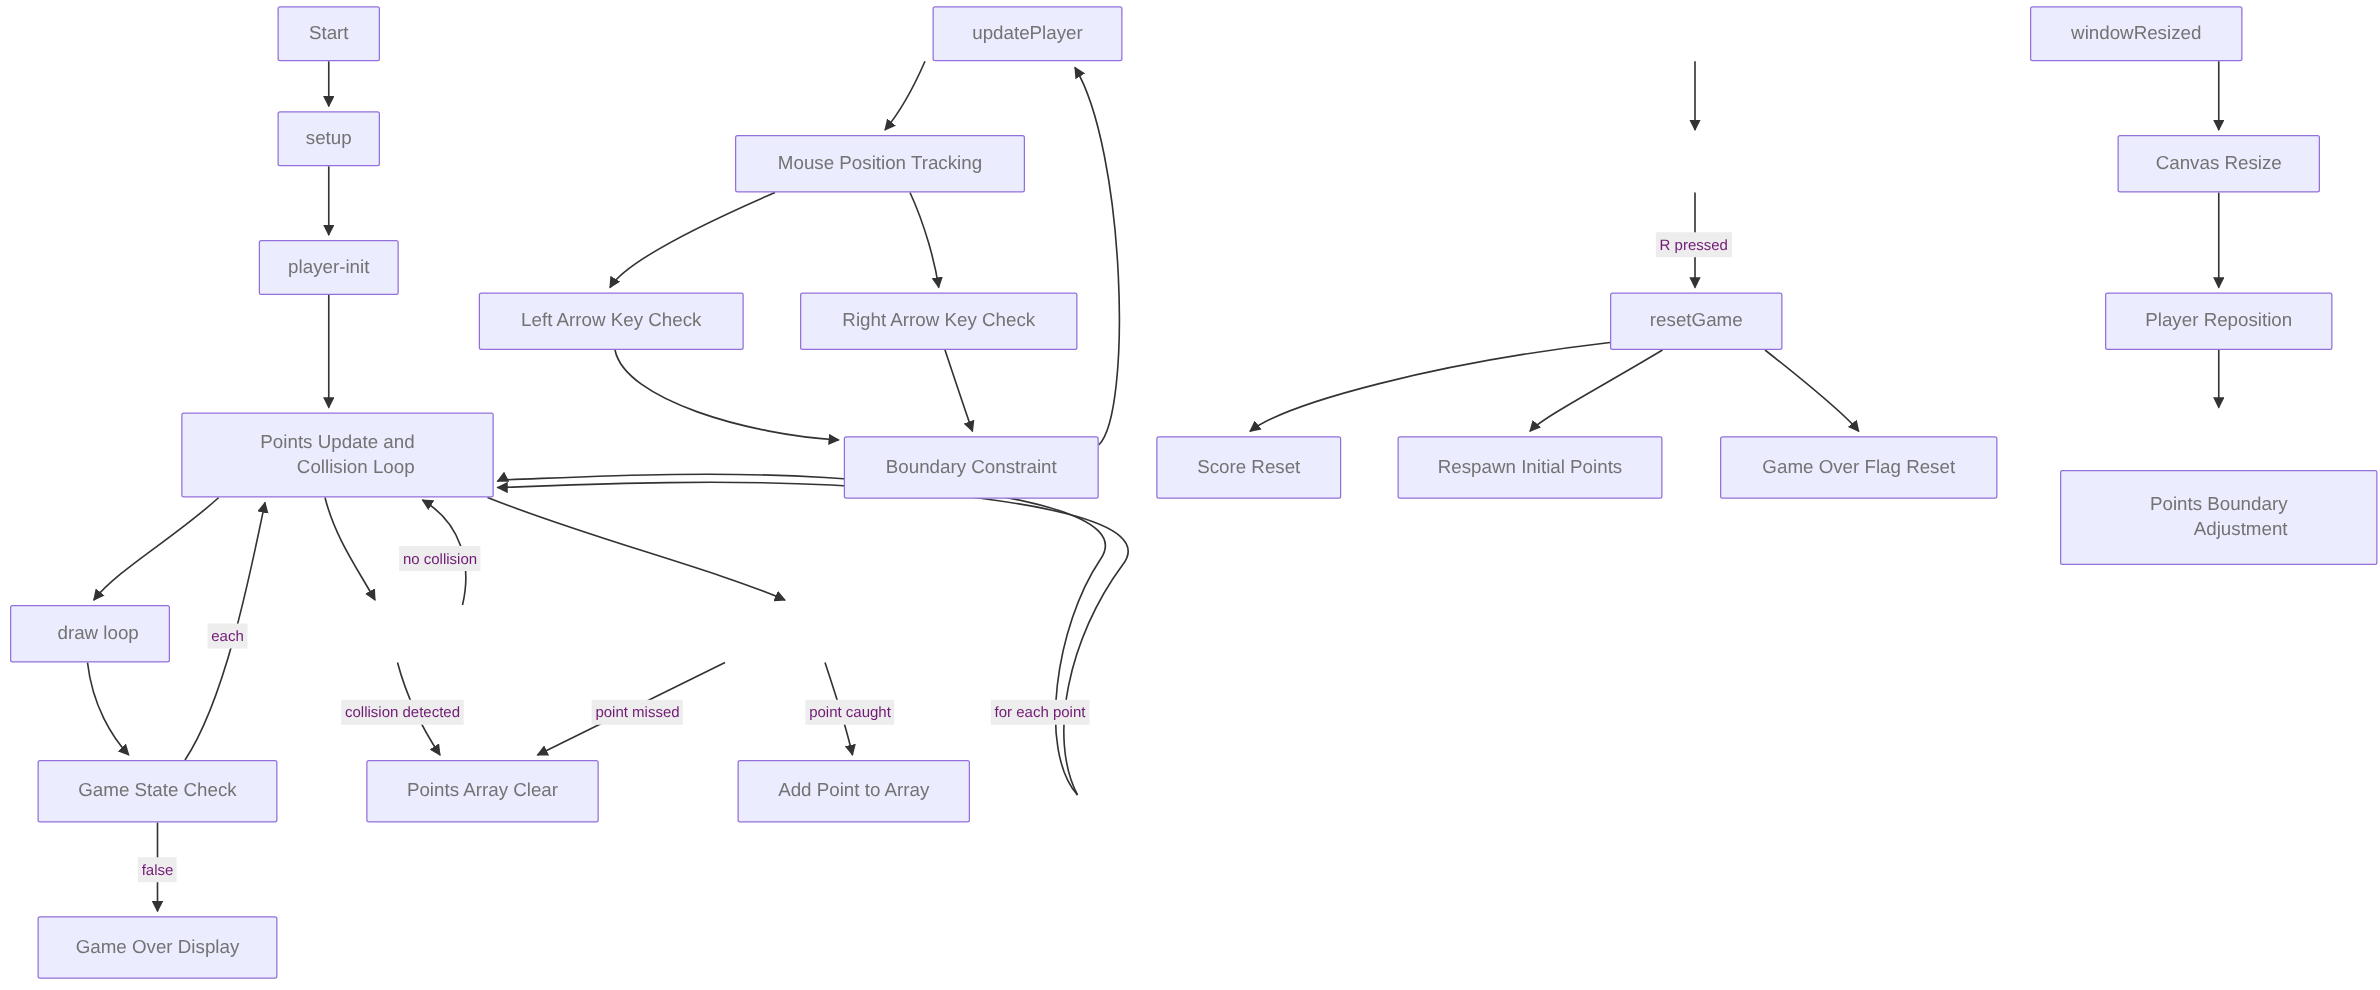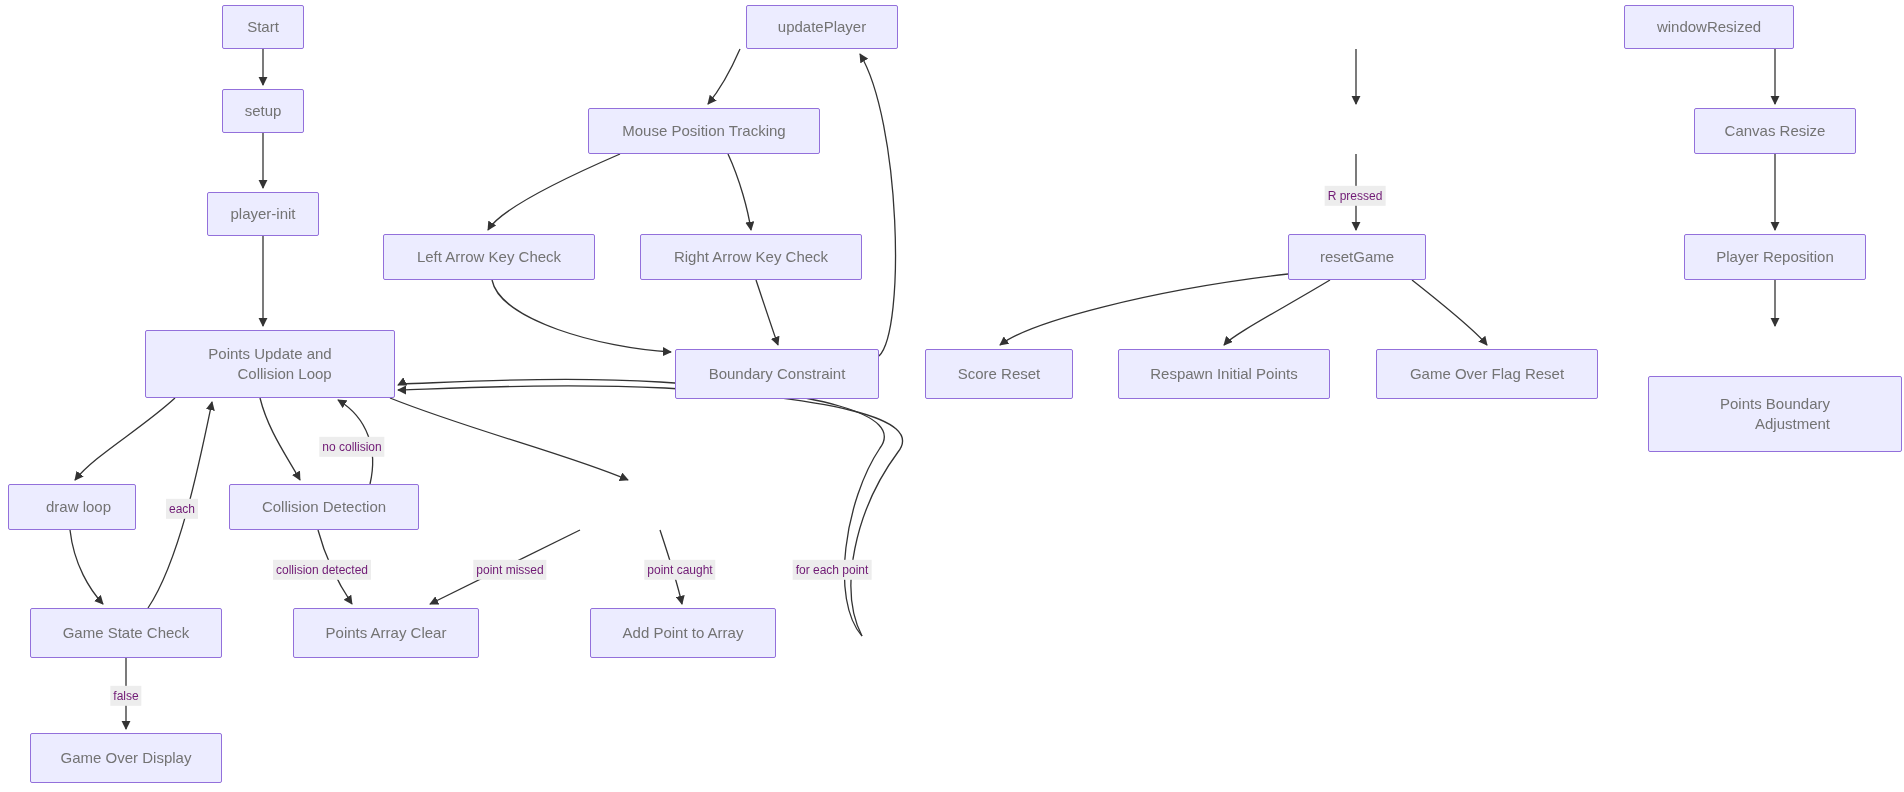--- a/index.html
+++ b/index.html
@@ -107,21 +107,20 @@
       <path d="M 1775,280 L 1775,326"></path>
     </g>
   </svg>
 
   <div class="node" style="left:222px; top:5px; width:82px; height:44px;">Start</div>
   <div class="node" style="left:222px; top:89px; width:82px; height:44px;">setup</div>
   <div class="node" style="left:207px; top:192px; width:112px; height:44px;">player-init</div>
   <div class="node" style="left:145px; top:330px; width:250px; height:68px;">Points Update and
 Collision Loop</div>
   <div class="node" style="left:8px; top:484px; width:128px; height:46px;padding-left:13px;">draw loop</div>
-  <div class="node" style="left:229px; top:484px; width:190px; height:46px;">Collision Detection</div>
   <div class="node" style="left:30px; top:608px; width:192px; height:50px;">Game State Check</div>
   <div class="node" style="left:293px; top:608px; width:186px; height:50px;">Points Array Clear</div>
   <div class="node" style="left:590px; top:608px; width:186px; height:50px;">Add Point to Array</div>
   <div class="node" style="left:30px; top:733px; width:192px; height:50px;">Game Over Display</div>
 
   <div class="node" style="left:728px; top:5px; width:152px; height:44px;margin-left:18px;">updatePlayer</div>
   <div class="node" style="left:588px; top:108px; width:232px; height:46px;">Mouse Position Tracking</div>
   <div class="node" style="left:383px; top:234px; width:212px; height:46px;">Left Arrow Key Check</div>
   <div class="node" style="left:640px; top:234px; width:222px; height:46px;">Right Arrow Key Check</div>
   <div class="node" style="left:675px; top:349px; width:204px; height:50px;">Boundary Constraint</div>

